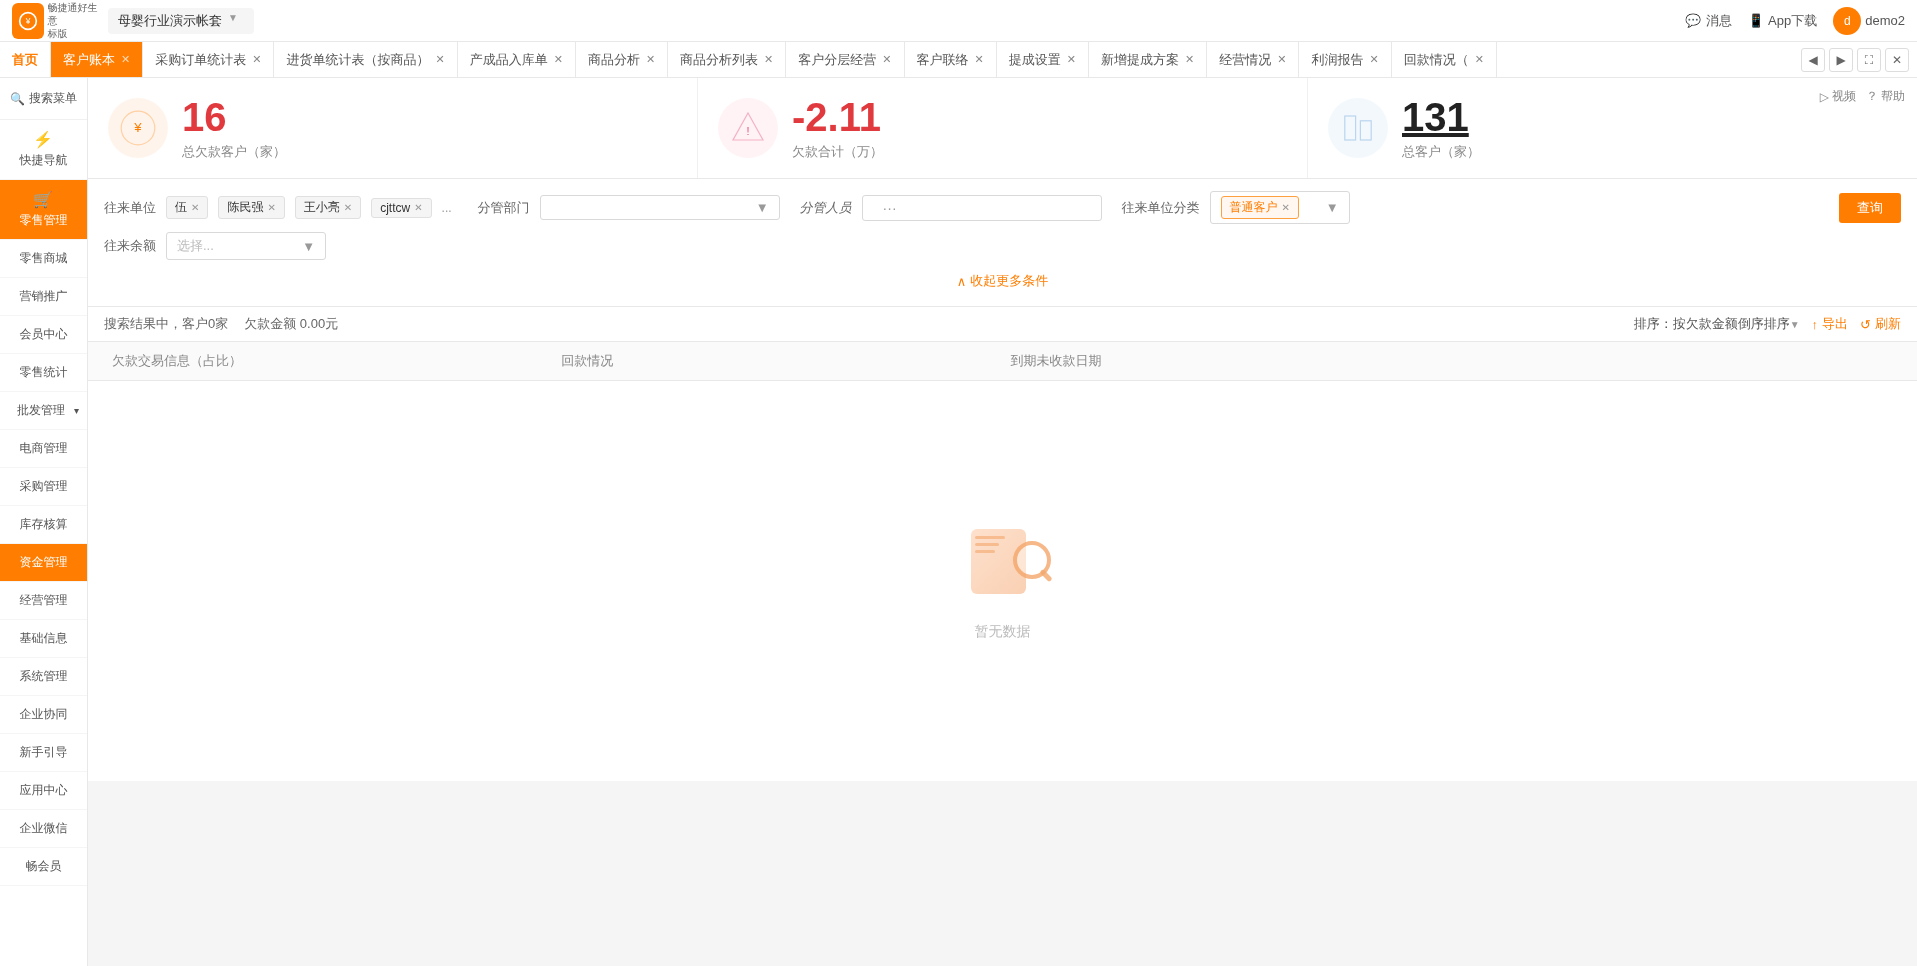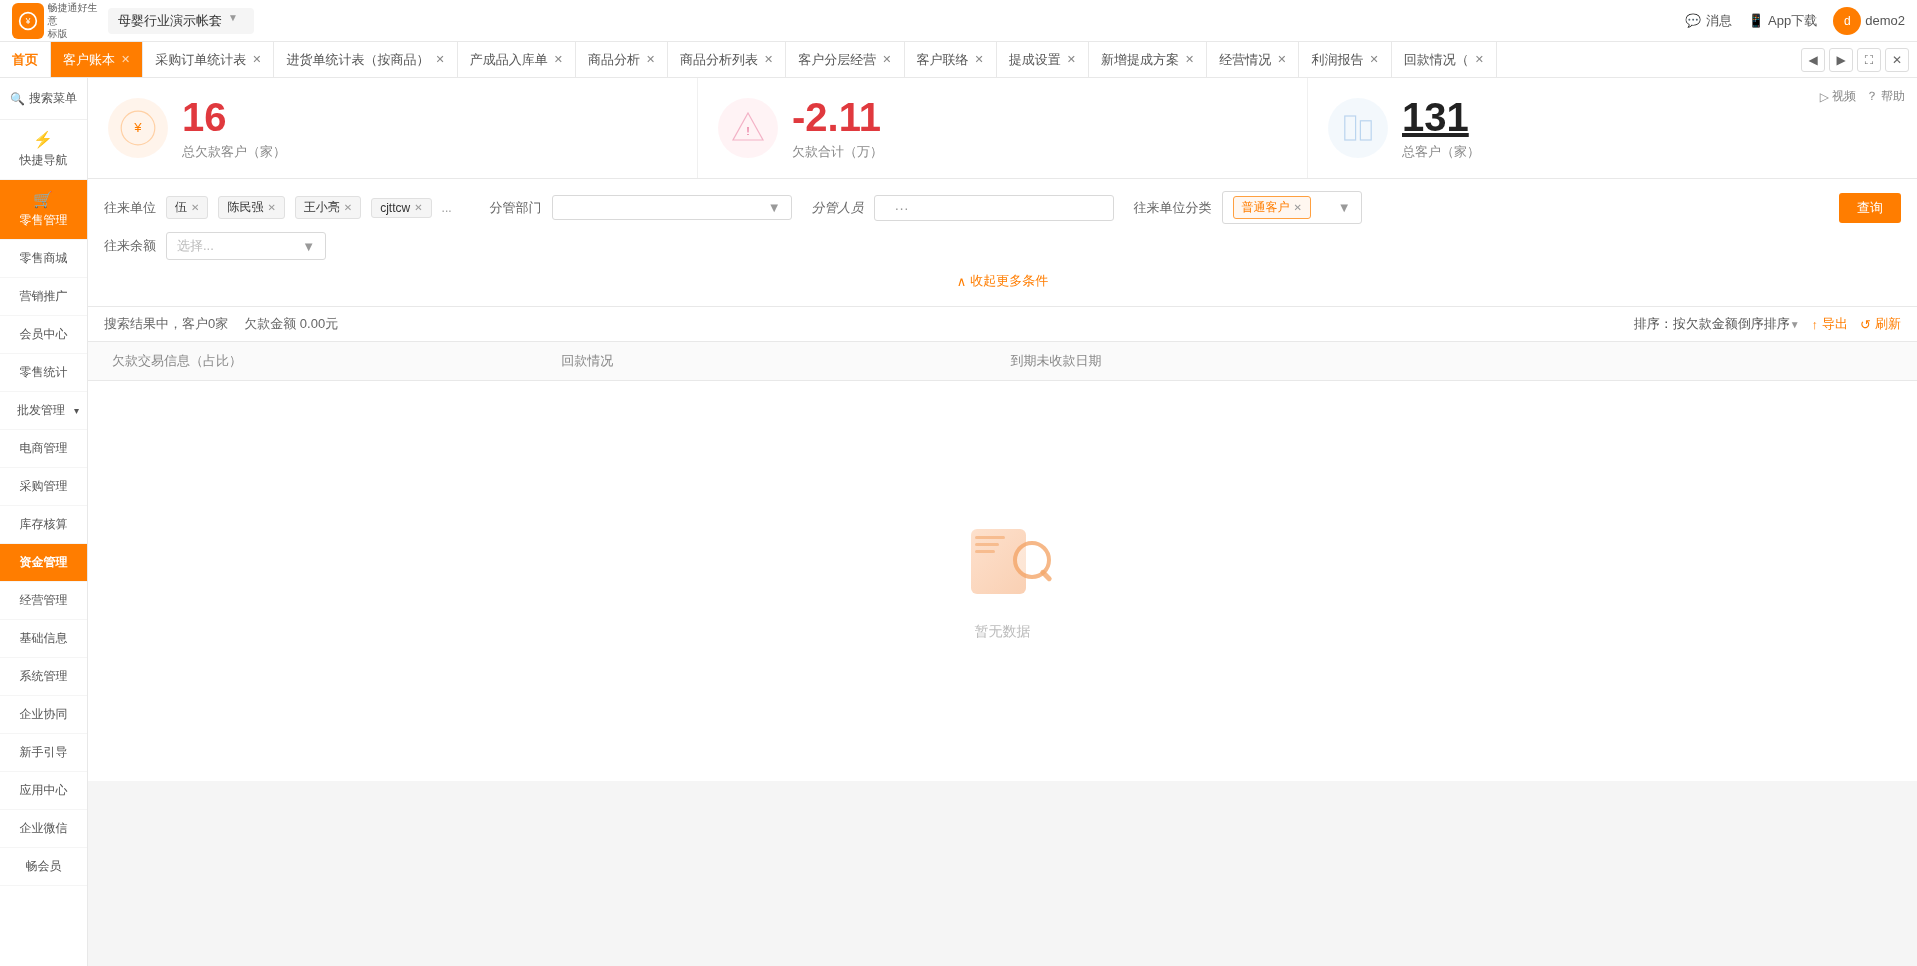--- a/index.html
+++ b/index.html
@@ -228,21 +228,21 @@
     </div>
     <div class="sidebar-nav-item">
       <span>电商管理</span>
     </div>
     <div class="sidebar-nav-item">
       <span>采购管理</span>
     </div>
     <div class="sidebar-nav-item">
       <span>库存核算</span>
     </div>
-    <div class="sidebar-nav-item" style="background:#ff7d00;color:#fff;font-weight:bold;">
+    <div class="sidebar-nav-item" style="background:#ff7d00;color:#fff;">
       <span>资金管理</span>
     </div>
     <div class="sidebar-nav-item">
       <span>经营管理</span>
     </div>
     <div class="sidebar-nav-item">
       <span>基础信息</span>
     </div>
     <div class="sidebar-nav-item">
       <span>系统管理</span>
@@ -325,21 +325,21 @@
         </div>
         <div class="filter-tag">
           <span>王小亮</span>
           <span class="tag-close">✕</span>
         </div>
         <div class="filter-tag">
           <span>cjttcw</span>
           <span class="tag-close">✕</span>
         </div>
         <span class="more-tags">...</span>
-        <span class="filter-label" style="margin-left:28px;">分管部门</span>
+        <span class="filter-label" style="margin-left:16px;">分管部门</span>
         <div class="filter-select filter-select-wide">
           <span class="placeholder"></span>
           <span class="arr">▼</span>
         </div>
         <span class="filter-label" style="margin-left:10px;font-style:italic;">分管人员</span>
         <div class="filter-select filter-select-wide">
           <span class="placeholder"></span>
           <span class="filter-dots">···</span>
           <span class="arr"></span>
         </div>

